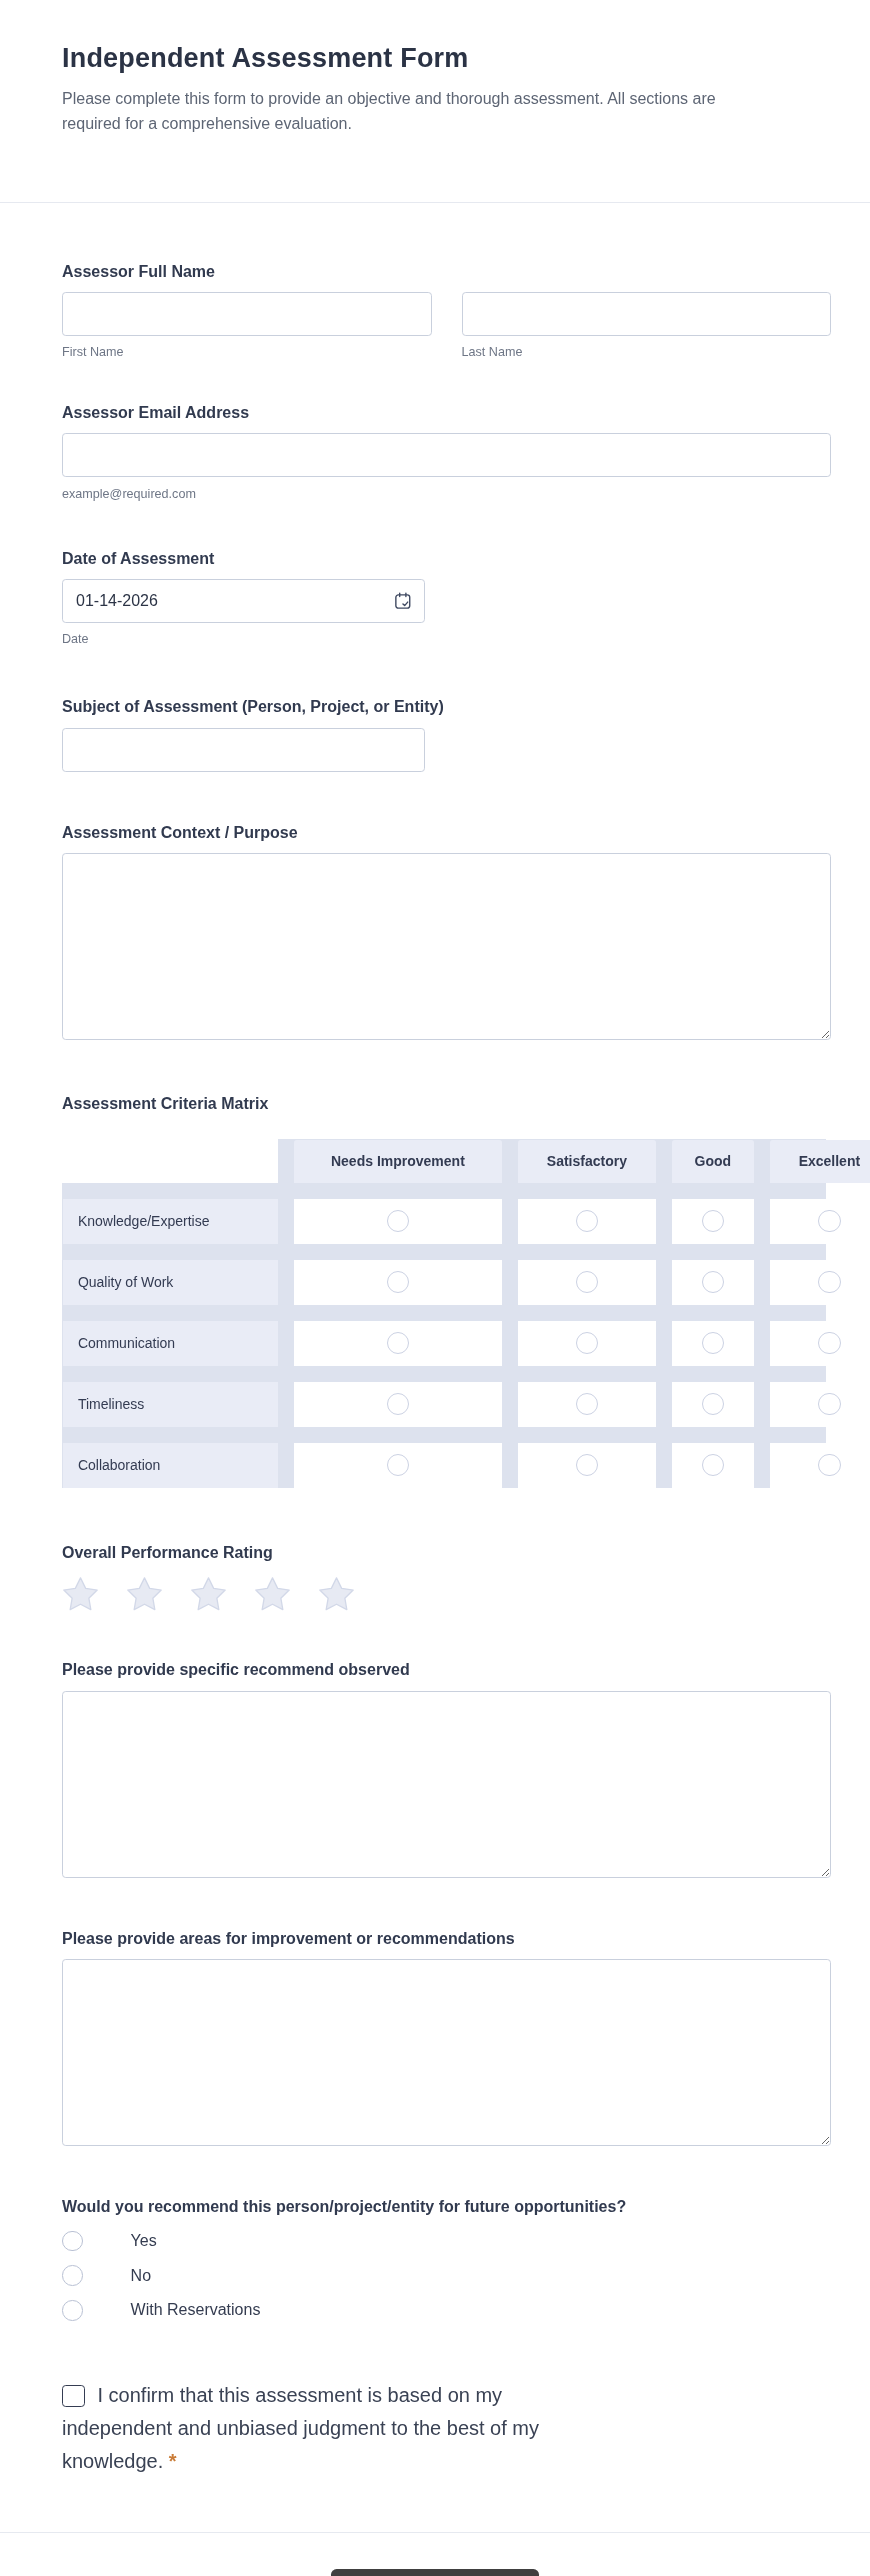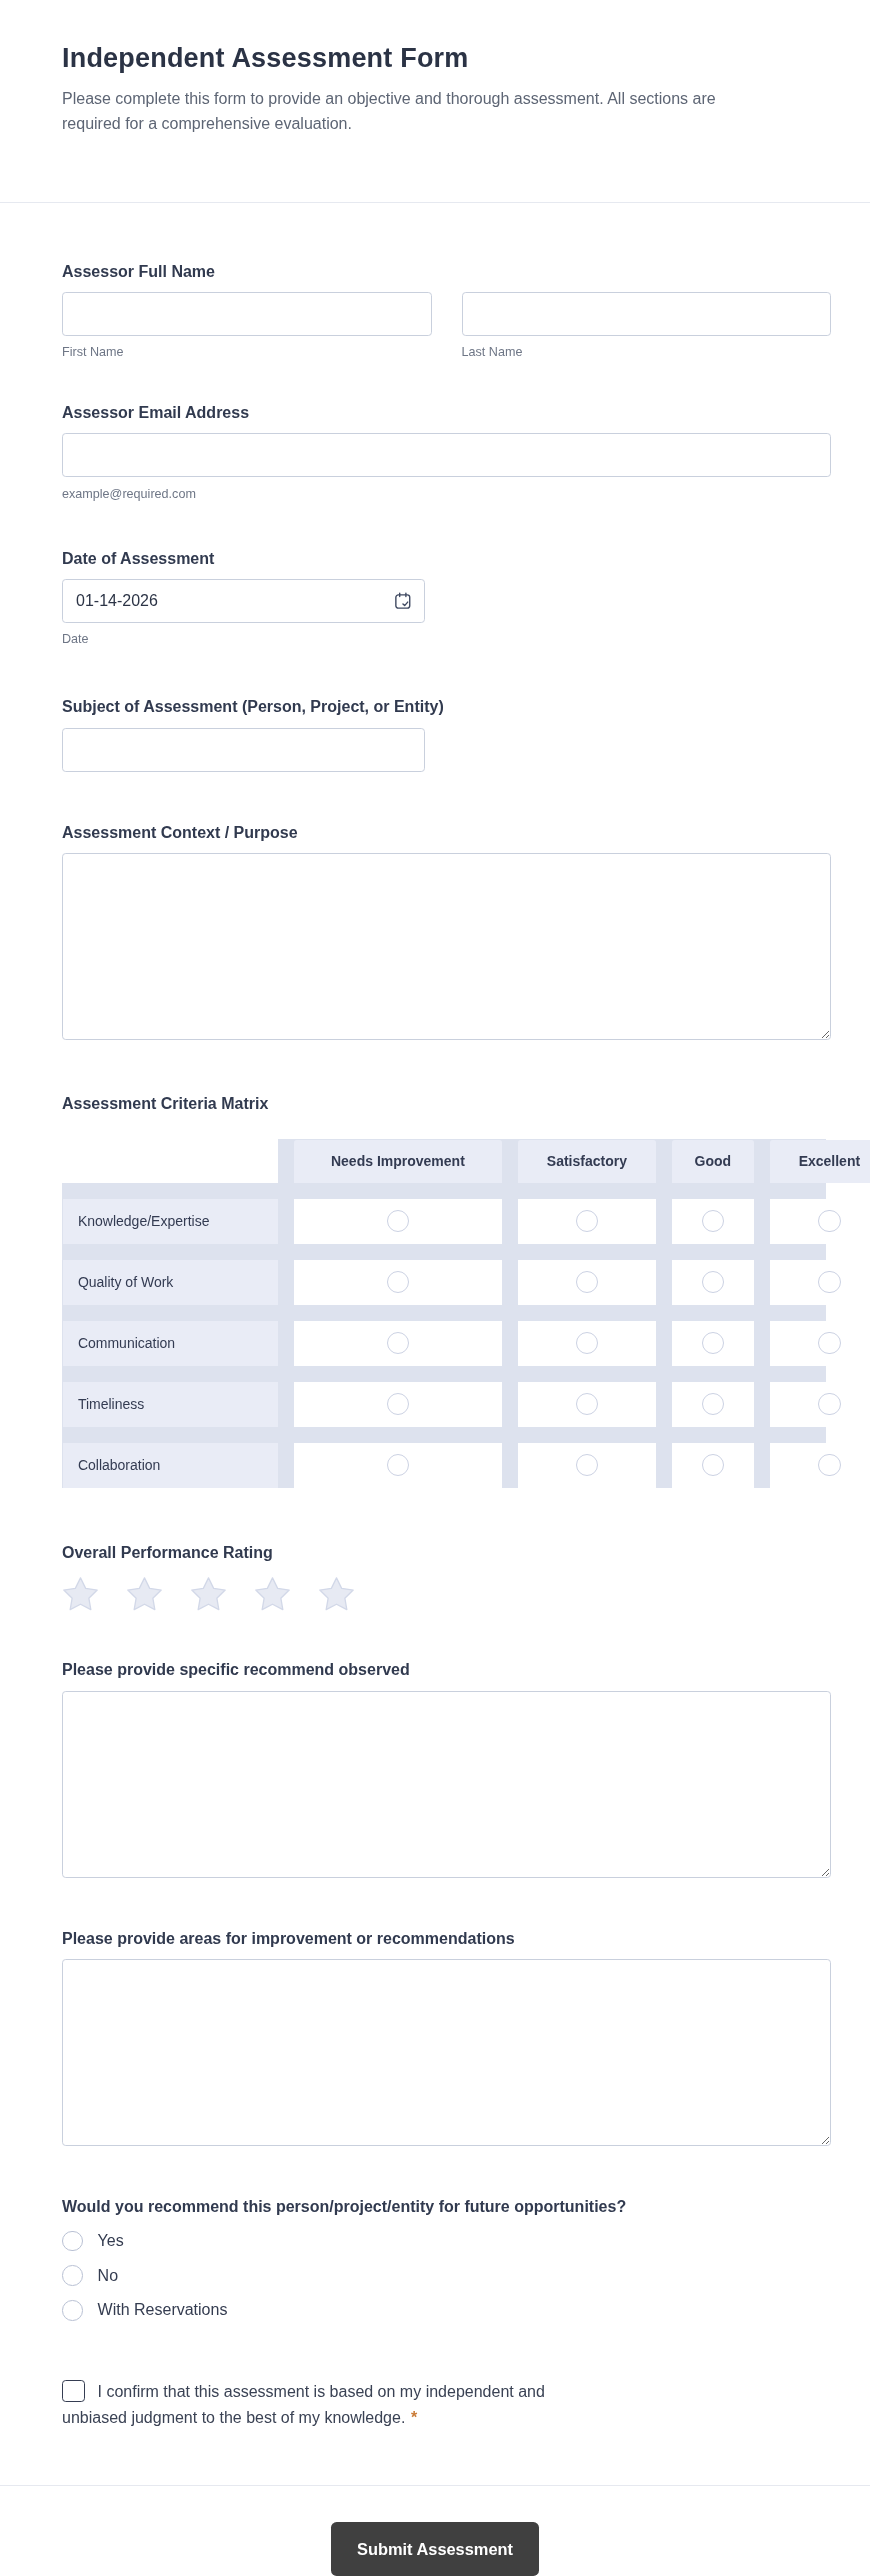--- a/index.html
+++ b/index.html
@@ -57,23 +57,23 @@
   
   .stars { display:flex; gap:27px; margin-top:15px; }
   .star { cursor:pointer; display:inline-block; }
   
   .radio-list { margin-top:15px; }
   .radio-row { display:flex; align-items:center; margin-bottom:14px; }
   .rradio {
     width:20.6px; height:20.6px; border-radius:50%; border:1.4px solid #b9c1d4; background:#fff;
     display:inline-block; margin-right:15px; cursor:pointer; flex:0 0 auto;
   }
-  .radio-text { font-size:16px; color:#343c50; }
-  
-  .confirm-block { margin-top:58px; max-width:543px; font-size:16px; line-height:1.65; color:#3a4254; }
+  .radio-text { font-size:16px; color:#343c50;margin-left:33px; }
+  
+  .confirm-block { margin-top:58px; max-width:543px; font-size:20px; line-height:1.65; color:#3a4254; }
   .cbox {
     display:inline-block; width:22.5px; height:22.5px; border:1.9px solid #353d52; border-radius:3.7px;
     background:#fff; vertical-align:-5.6px; margin-right:13px; cursor:pointer;
   }
   .req { color:#ca7c38; font-weight:700; margin-left:5.6px; }
   
   .form-footer {
     margin-top:54px; border-top:1.9px solid #e6e9f0; padding:36px 0 43px 0;
     display:flex; justify-content:center;
   }

